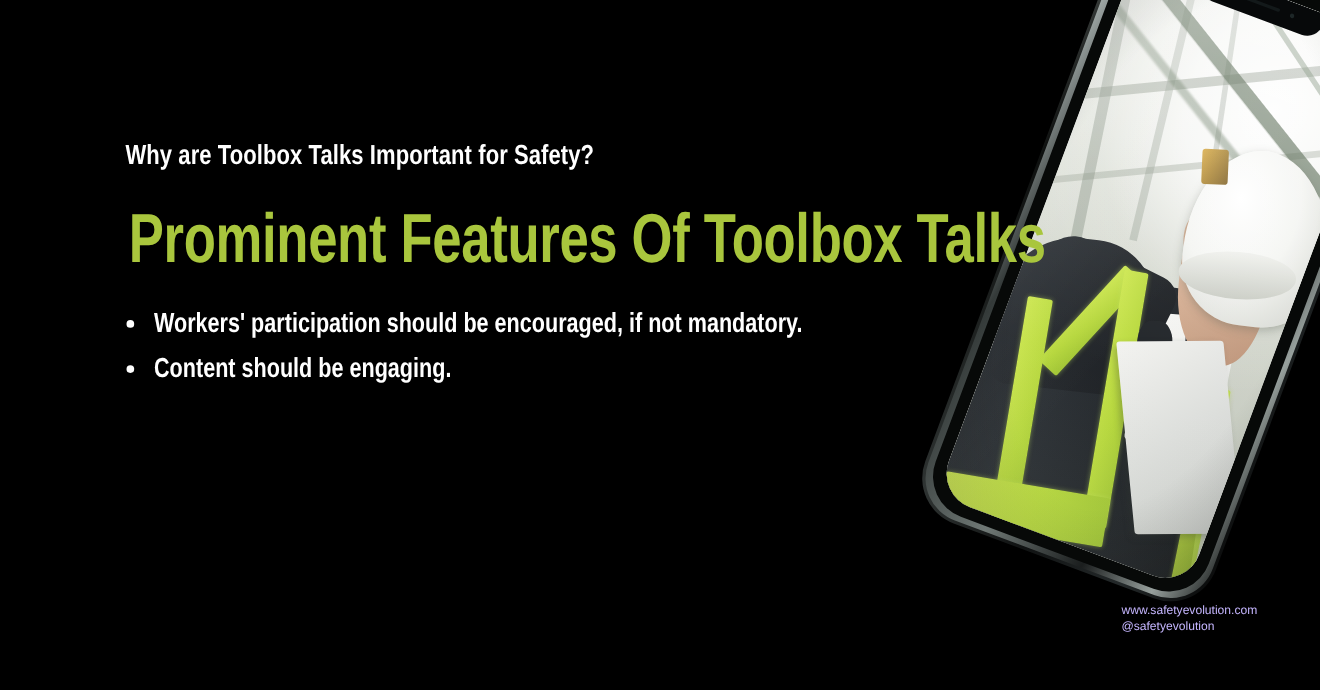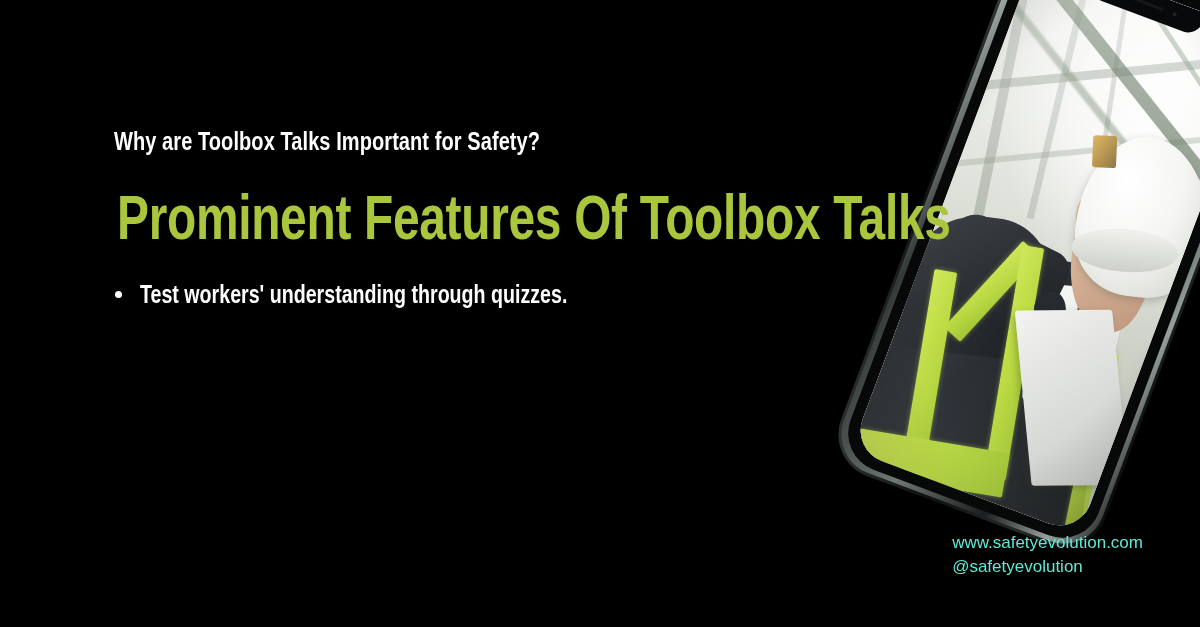--- a/index.html
+++ b/index.html
@@ -93,22 +93,22 @@
     padding-top: 2px;
   }
 
   
   .footer {
     position: absolute;
     right: 57px;
     bottom: 48px;
     text-align: left;
     z-index: 9;
-    color: #5eead4;
-    font-size: 17px;
+    color: #c4b5fd;
+    font-size: 11px;
     line-height: 1.42;
     font-weight: 400;
   }
   .footer div { white-space: nowrap; }
 
   
   .phone-wrap {
     position: absolute;
     left: 917px;
     top: -44px;
@@ -502,21 +502,25 @@
 
   <div class="content">
 
     <div class="eyebrow">Why are Toolbox Talks Important for Safety?</div>
 
     <div class="headline">Prominent Features Of Toolbox Talks</div>
 
     <ul class="bullets">
       <li>
         <span class="bullet-dot"></span>
-        <span class="bullet-text">Test workers' understanding through quizzes.</span>
+        <span class="bullet-text">Workers' participation should be encouraged, if not mandatory.</span>
+      </li>
+      <li>
+        <span class="bullet-dot"></span>
+        <span class="bullet-text">Content should be engaging.</span>
       </li>
     </ul>
   </div>
 
   <div class="footer">
     <div>www.safetyevolution.com</div>
     <div>@safetyevolution</div>
   </div>
 
 </div>

